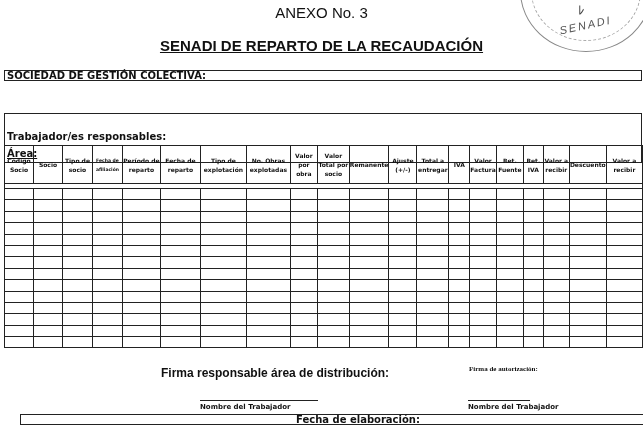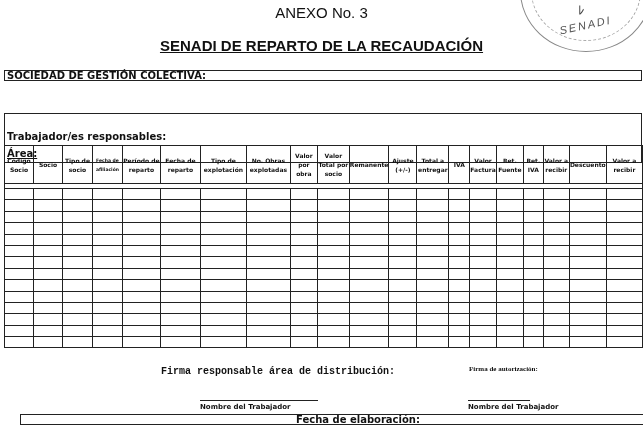--- a/index.html
+++ b/index.html
@@ -14,21 +14,21 @@
   .box1 { left:4px; top:70px; width:634px; height:9px; padding-left:2px; line-height:9px; }
   .box2 { left:4px; top:81px; width:634px; height:48px; padding-left:2px;margin-top:32px; }
   .box2 .l1 { position:absolute; top:17px; left:2px; }
   .box2 .l2 { position:absolute; top:34px; left:2px;text-decoration:underline; }
   table.grid { position:absolute; left:4px; top:145px; border-collapse:collapse; table-layout:fixed; }
   table.grid th, table.grid td { border:1px solid #222; padding:0; }
   table.grid th { height:37px; font-family:"DejaVu Sans", sans-serif; font-size:6px; font-weight:bold; text-align:center; vertical-align:middle; line-height:9px; overflow:hidden; }
   table.grid th.tiny { font-size:4.5px; }
   table.grid tr.gap td { height:4px; border-left:1px solid #222; border-right:1px solid #222; }
   table.grid td { height:10.4px; }
-  .sig1 { position:absolute; left:161px; top:366px; font-family:Liberation Mono, monospace; font-size:10px; font-weight:bold; }
+  .sig1 { position:absolute; left:161px; top:366px; font-family:Liberation Sans, sans-serif; font-size:12px; font-weight:bold; }
   .sig2 { position:absolute; left:469px; top:365px; font-family:Liberation Serif, serif; font-size:7px; font-weight:bold; }
   .line1 { position:absolute; left:200px; top:400px; width:118px; border-top:1px solid #222; }
   .line2 { position:absolute; left:468px; top:400px; width:62px; border-top:1px solid #222; }
   .name1 { position:absolute; left:200px; top:403px; font-family:"DejaVu Sans", sans-serif; font-size:7px; font-weight:bold; }
   .name2 { position:absolute; left:468px; top:403px; font-family:"DejaVu Sans", sans-serif; font-size:7px; font-weight:bold; }
   .box3 { left:20px; top:414px; width:634px; height:9px; padding-left:20px; line-height:9px;text-align:center; }
 </style>
 </head>
 <body>
 

